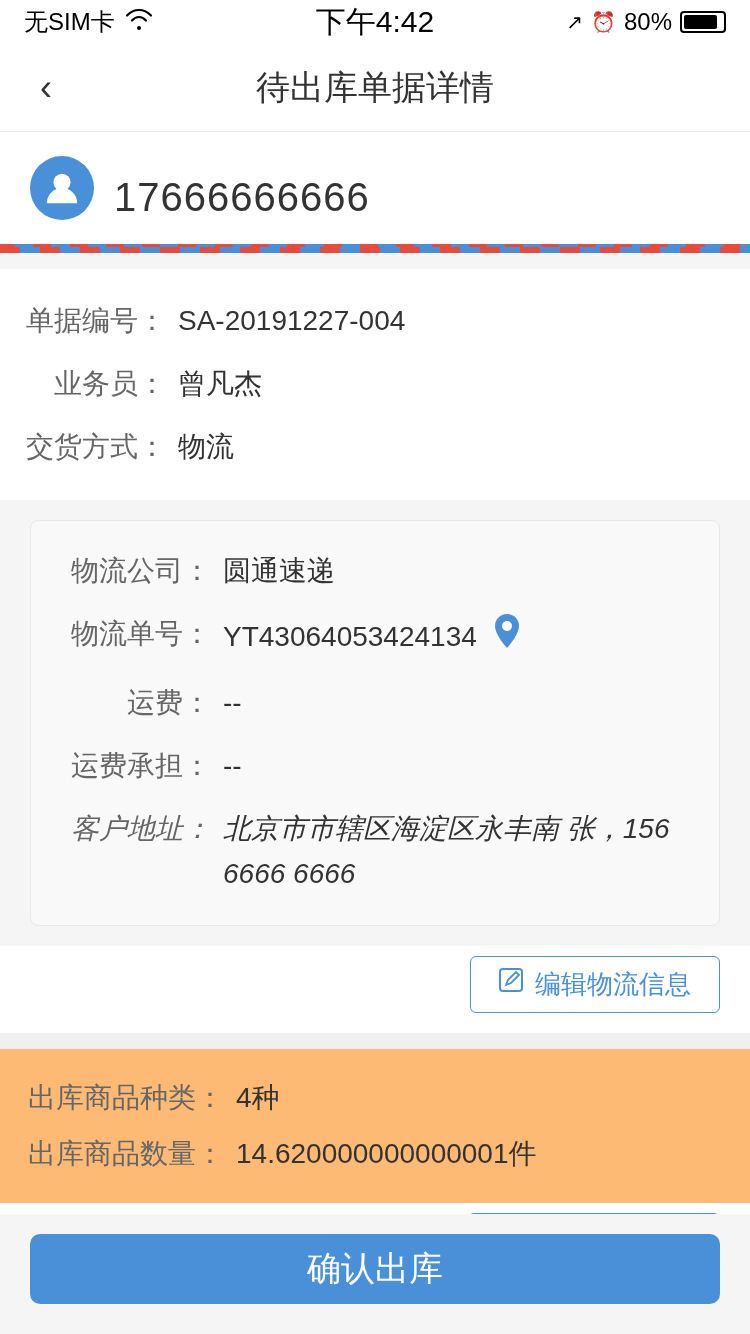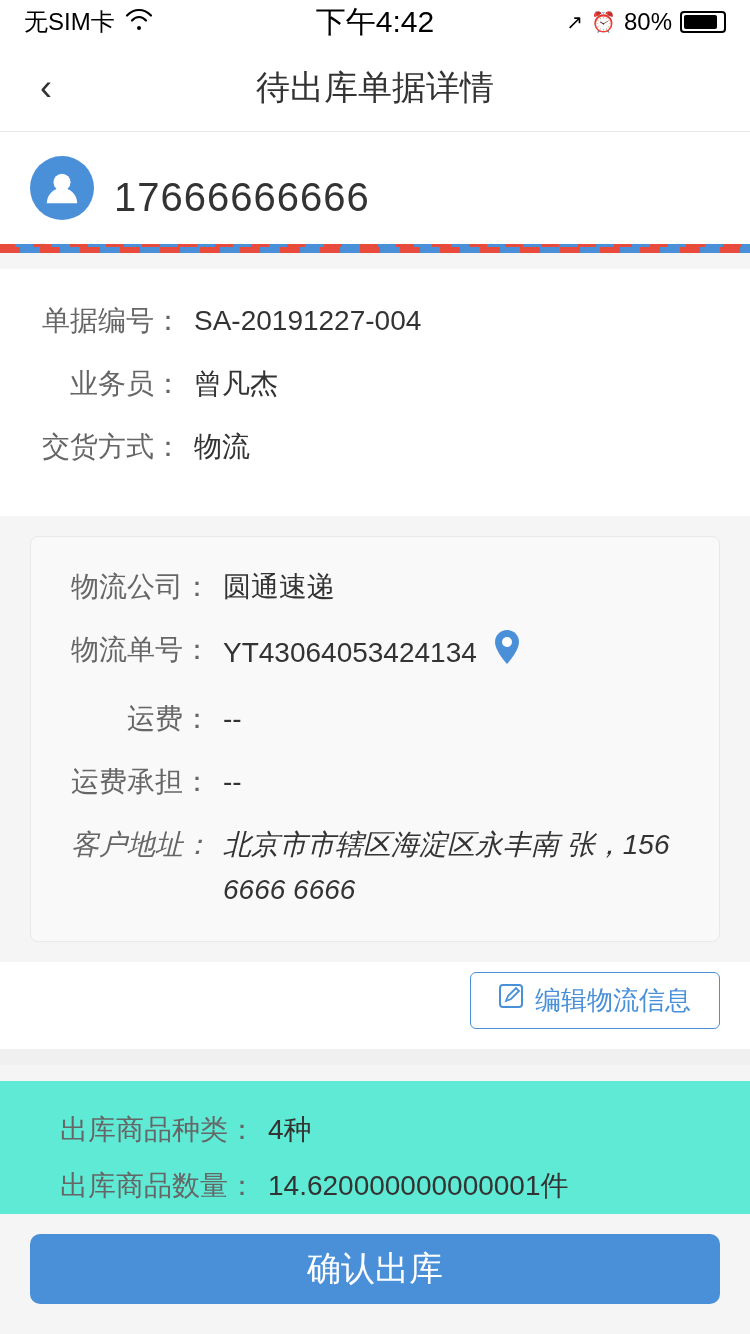--- a/index.html
+++ b/index.html
@@ -128,30 +128,30 @@
         #e84b3c 20px,
         #4a90d9 20px,
         #4a90d9 40px
       );
     }
 
     
     .info-section {
       background: #fff;
       margin-top: 16px;
-      padding: 30px 32px;
+      padding: 30px 16px;
     }
     .info-row {
       display: flex;
       align-items: flex-start;
       margin-bottom: 18px;
       font-size: 28px;
       line-height: 1.6;
     }
-    .info-row:last-child { margin-bottom: 17px; }
+    .info-row:last-child { margin-bottom: 1px; }
     .info-label {
       color: #666;
       min-width: 150px;
       text-align: right;
       flex-shrink: 0;
     }
     .info-value {
       color: #333;
       flex: 1;
       margin-left: 12px;
@@ -217,23 +217,23 @@
     }
 
     
     .section-divider {
       height: 16px;
       background: #f0f0f0;
     }
 
     
     .goods-section {
-      background: #5eead4;
-      padding: 30px 60px;
-      margin-top: 16px;
+      background: #fdba74;
+      padding: 30px 28px;
+      margin-top: 0;
     }
     .goods-row {
       display: flex;
       align-items: center;
       margin-bottom: 18px;
       font-size: 28px;
     }
     .goods-row:last-child { margin-bottom: 0; }
     .goods-label {
       color: #666;

